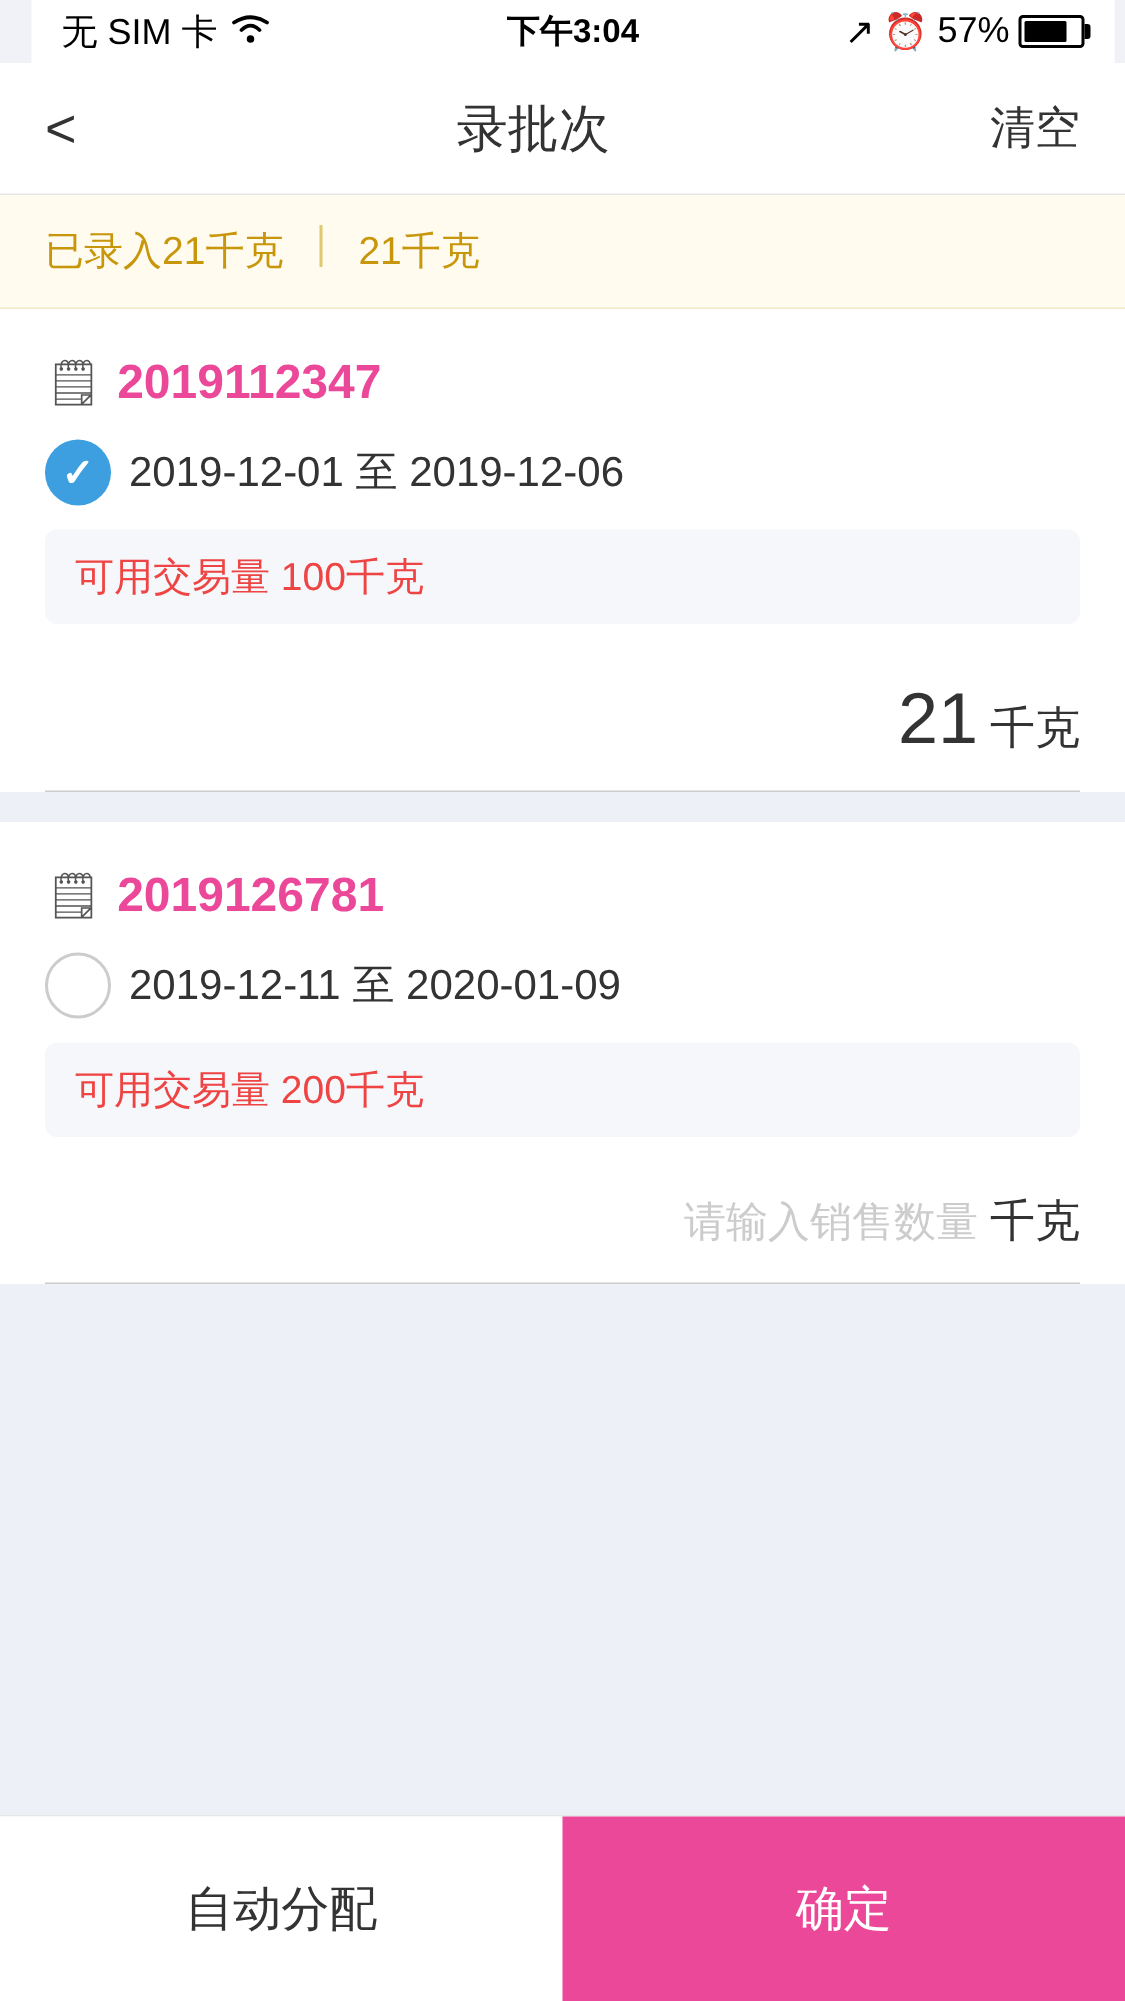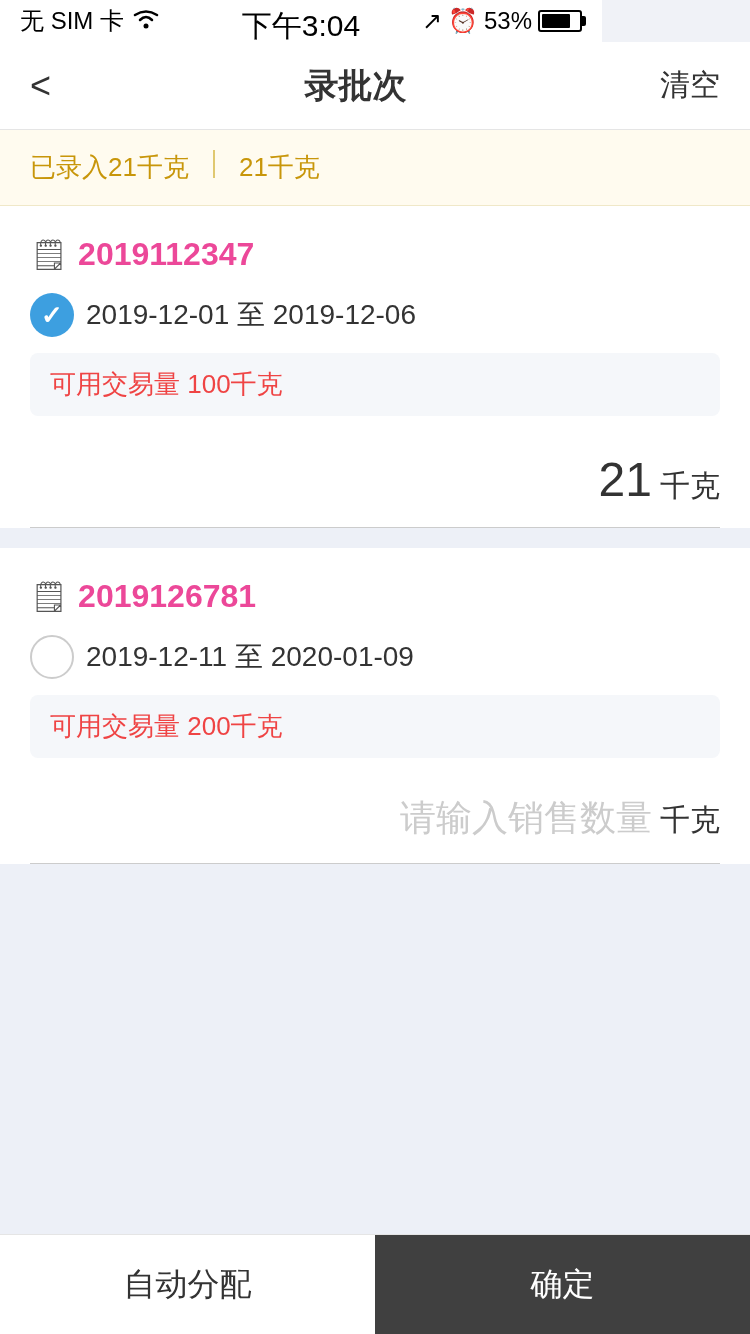--- a/index.html
+++ b/index.html
@@ -8,39 +8,40 @@
     body {
       width: 750px;
       min-height: 1334px;
       font-family: -apple-system, "PingFang SC", "Helvetica Neue", sans-serif;
       background: #f0f2f7;
       overflow-x: hidden;
     }
 
     
     .status-bar {
-      width: 602px;
+      width: 722px;
       height: 42px;
       background: #fff;
       display: flex;
       align-items: center;
       justify-content: space-between;
       padding: 16px 20px;
       font-size: 26px;
+      margin-left: 21px;
     }
     .status-left {
       display: flex;
       align-items: center;
       gap: 8px;
       font-size: 24px;
       color: #000;
     }
     .status-center {
-      font-size: 30px;
-      font-weight: 400;
+      font-size: 22px;
+      font-weight: 700;
       color: #000;
       position: absolute;
       left: 50%;
       transform: translateX(-50%);
       top: 6px;
     }
     .status-right {
       display: flex;
       align-items: center;
       gap: 6px;
@@ -86,21 +87,21 @@
       padding: 0 30px;
       border-bottom: 1px solid #e5e5e5;
     }
     .nav-back {
       font-size: 36px;
       color: #333;
       cursor: pointer;
     }
     .nav-title {
       font-size: 34px;
-      font-weight: 700;
+      font-weight: 400;
       color: #333;
     }
     .nav-action {
       font-size: 30px;
       color: #333;
       cursor: pointer;
     }
 
     
     .summary-banner {
@@ -216,21 +217,21 @@
     
     .input-row {
       padding: 16px 30px 20px 30px;
       display: flex;
       align-items: baseline;
       justify-content: flex-end;
       gap: 8px;
       background: #fff;
     }
     .input-placeholder {
-      font-size: 36px;
+      font-size: 28px;
       color: #ccc;
     }
     .input-underline {
       height: 1px;
       background: #ccc;
       margin: 0 30px;
     }
 
     
     .empty-area {
@@ -238,21 +239,21 @@
       flex: 1;
       min-height: 480px;
     }
 
     
     .bottom-bar {
       position: fixed;
       bottom: 0;
       left: 0;
       width: 750px;
-      height: 100px;
+      height: 124px;
       display: flex;
       background: #fff;
       border-top: 1px solid #e5e5e5;
     }
     .btn-auto {
       flex: 1;
       display: flex;
       align-items: center;
       justify-content: center;
       font-size: 32px;
@@ -260,21 +261,21 @@
       background: #fff;
       cursor: pointer;
     }
     .btn-confirm {
       flex: 1;
       display: flex;
       align-items: center;
       justify-content: center;
       font-size: 32px;
       color: #fff;
-      background: #404040;
+      background: #ec4899;
       cursor: pointer;
     }
   </style>
 </head>
 <body>
 
 <div class="status-bar" style="position:relative;">
   <div class="status-left">
     <span>无 SIM 卡</span>
     <span>
@@ -283,21 +284,21 @@
         <circle cx="14" cy="19" r="2.5" fill="#000"></circle>
         <path d="M8 13 Q14 7 20 13" stroke="#000" stroke-width="2.5" fill="none" stroke-linecap="round"></path>
         <path d="M3 8 Q14 1 25 8" stroke="#000" stroke-width="2.5" fill="none" stroke-linecap="round"></path>
       </svg>
     </span>
   </div>
   <div class="status-center">下午3:04</div>
   <div class="status-right">
     <span>↗</span>
     <span>⏰</span>
-    <span>53%</span>
+    <span>57%</span>
     <div class="battery-icon">
       <div class="battery-fill"></div>
     </div>
   </div>
 </div>
 
 <div class="nav-bar">
   <span class="nav-back">&lt;</span>
   <span class="nav-title">录批次</span>
   <span class="nav-action">清空</span>

